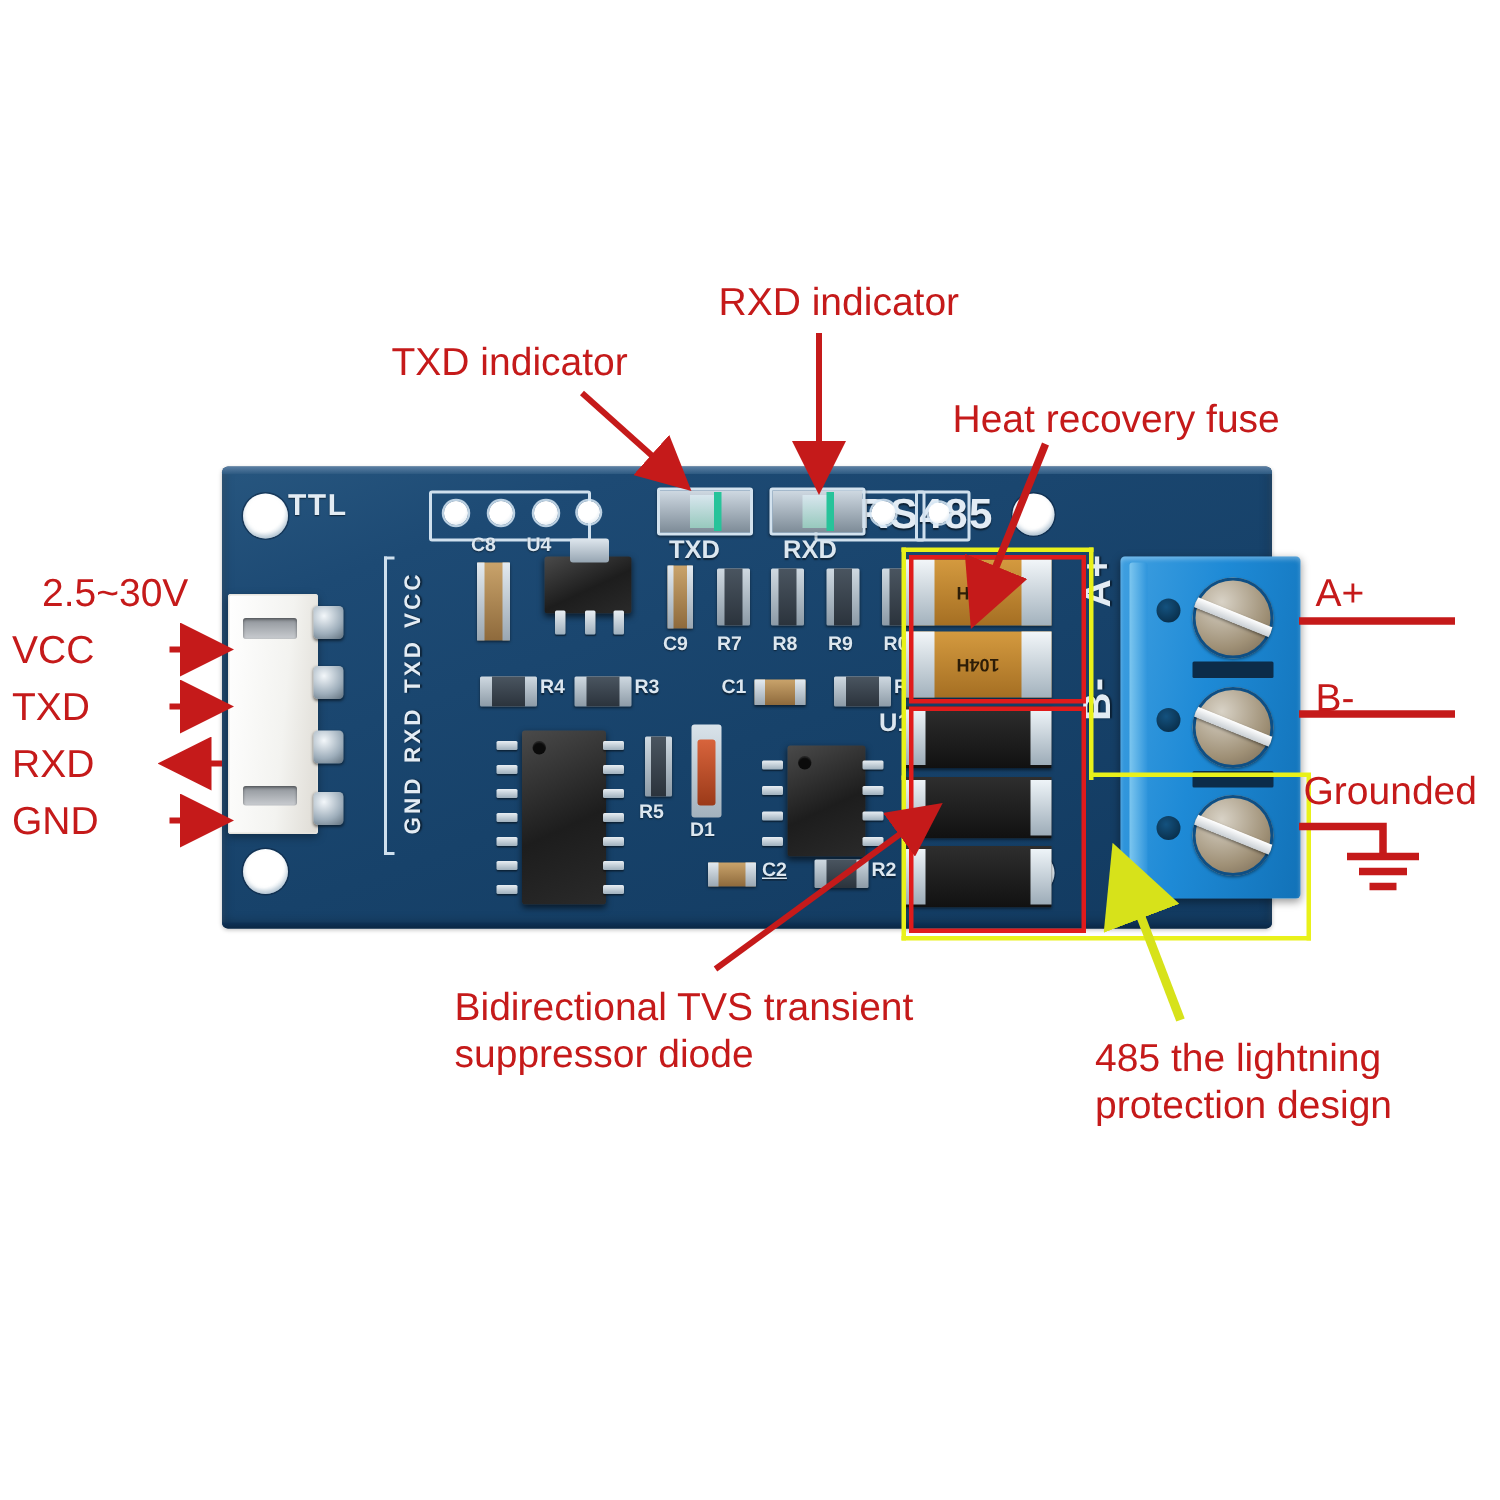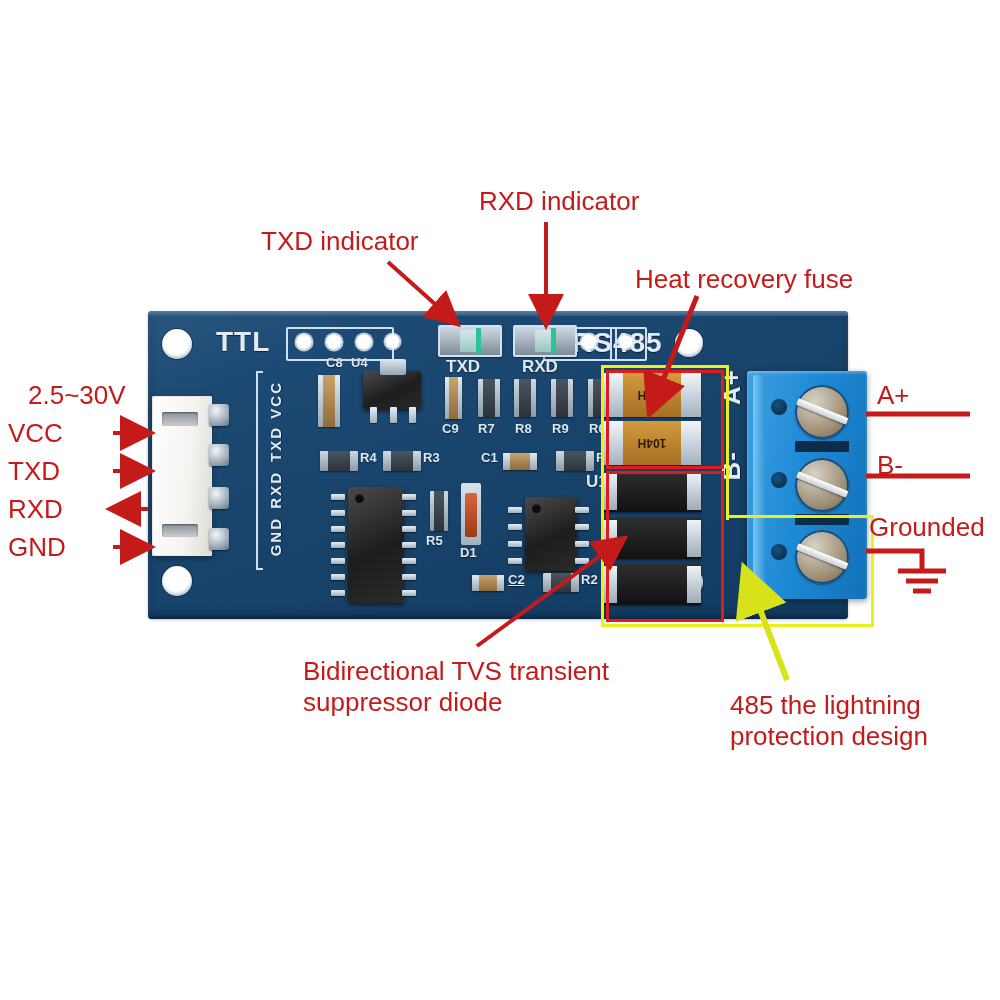--- a/index.html
+++ b/index.html
@@ -112,21 +112,21 @@
 
   <div class="pcb">
     <div class="pcb-topedge"></div>
     <div class="pcb-botedge"></div>
 
     <div class="hole" style="left:14px;top:18px;width:30px;height:30px;"></div>
     <div class="hole" style="left:14px;top:255px;width:30px;height:30px;"></div>
     <div class="hole" style="left:527px;top:18px;width:28px;height:28px;"></div>
     <div class="hole" style="left:527px;top:257px;width:28px;height:28px;"></div>
 
-    <div class="silk" style="left:68px;top:15px;font-size:28px;">TTL</div>
+    <div class="silk" style="left:44px;top:15px;font-size:20px;">TTL</div>
 
     <div class="silk" style="left:424px;top:16px;font-size:28px;">RS485</div>
 
     <div class="hdr-outline" style="left:138px;top:16px;width:104px;height:30px;"></div>
     <div class="pad" style="left:148px;top:23px;width:16px;height:16px;"></div>
     <div class="pad" style="left:178px;top:23px;width:16px;height:16px;"></div>
     <div class="pad" style="left:208px;top:23px;width:16px;height:16px;"></div>
     <div class="pad" style="left:237px;top:23px;width:15px;height:15px;"></div>
 
     <div class="hdr-outline" style="left:395px;top:16px;width:70px;height:30px;"></div>
@@ -146,21 +146,21 @@
     <div class="silk-sm" style="left:298px;top:46px;font-size:17px;">TXD</div>
     <div class="silk-sm" style="left:374px;top:46px;font-size:17px;">RXD</div>
 
     <div class="silk-rot" style="left:119px;top:70px;">VCC</div>
     <div class="silk-rot" style="left:119px;top:115px;">TXD</div>
     <div class="silk-rot" style="left:119px;top:160px;">RXD</div>
     <div class="silk-rot" style="left:119px;top:206px;">GND</div>
     <div style="position:absolute;left:108px;top:60px;width:5px;height:195px;border-left:2px solid #cfe0ee;border-top:2px solid #cfe0ee;border-bottom:2px solid #cfe0ee;"></div>
 
     <div class="cap-tan" style="left:170px;top:64px;width:22px;height:52px;"></div>
-    <div class="silk-sm" style="left:166px;top:44px;margin-left:12px;">C8</div>
+    <div class="silk-sm" style="left:166px;top:44px;">C8</div>
     <div class="silk-sm" style="left:203px;top:44px;">U4</div>
     <div class="ic" style="left:215px;top:60px;width:58px;height:38px;"></div>
     <div style="position:absolute;left:232px;top:48px;width:26px;height:16px;background:linear-gradient(180deg,#dfe7ee,#96a5b2);border-radius:2px;"></div>
     <div class="legs" style="left:222px;top:96px;flex-direction:row;width:46px;justify-content:space-between;">
       <i style="width:7px;height:16px;"></i>
         <i style="width:7px;height:16px;"></i>
         <i style="width:7px;height:16px;"></i>
     </div>
 
     <div class="cap-tan" style="left:297px;top:66px;width:17px;height:42px;"></div>

